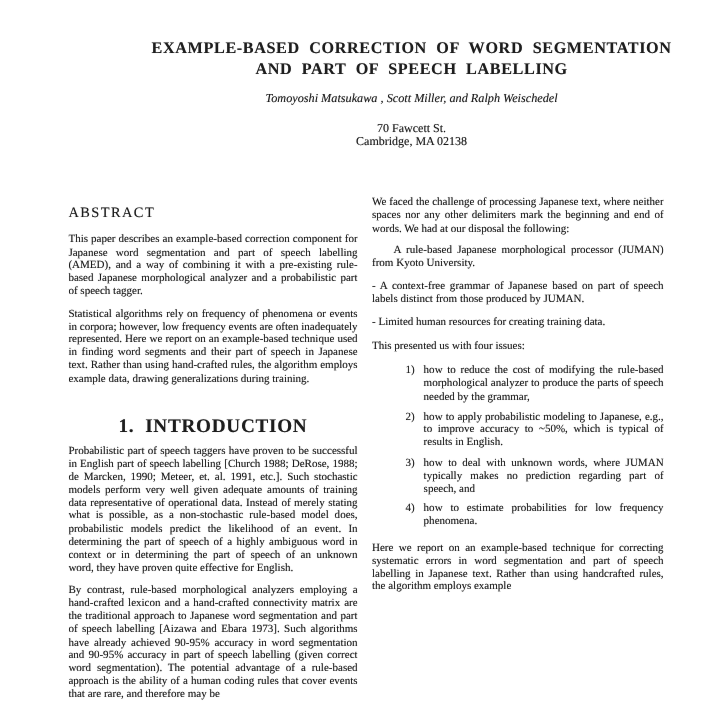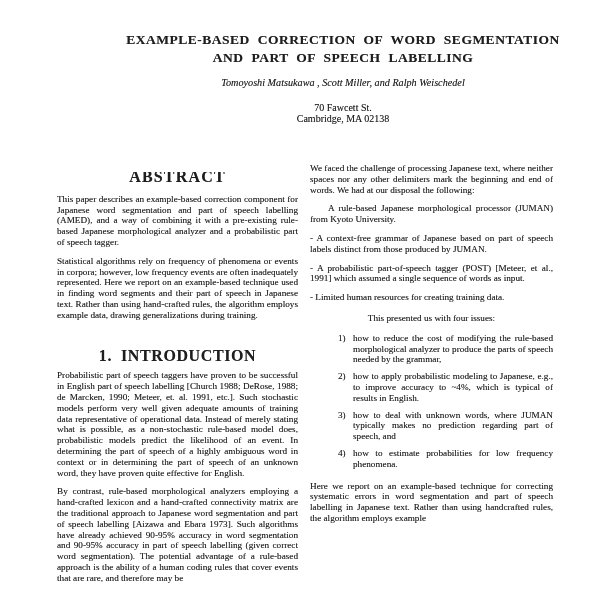--- a/index.html
+++ b/index.html
@@ -57,23 +57,22 @@
     overflow: hidden;
   }
   .col-right {
     left: 310px;
     top: 163px;
     width: 243px;
     height: 437px;
     overflow: hidden;
   }
   .section-heading {
-    text-align: center;
-    font-size: 16px;
-    font-weight: bold;
+    font-size: 12px;
+    font-weight: normal;
     letter-spacing: 1.2px;
     margin: 0 0 11px 0;
   }
   .intro-heading {
     text-align: center;
     font-size: 16px;
     font-weight: bold;
     letter-spacing: 0.6px;
     margin: 30px 0 9px 0;
   }
@@ -87,21 +86,21 @@
     margin-bottom: 0;
   }
   .indent-first {
     text-indent: 18px;
   }
   .resource-item {
     margin: 0 0 8px 0;
   }
   .issues-intro {
     margin: 10px 0 9px 0;
-    text-align: center;
+    text-align: left;
   }
   .issue {
     position: relative;
     padding-left: 43px;
     margin: 0 0 6px 0;
     text-align: justify;
   }
   .issue-num {
     position: absolute;
     left: 28px;
@@ -134,31 +133,30 @@
       <span class="num">1.</span><span>INTRODUCTION</span>
     </div>
     <p class="para">Probabilistic part of speech taggers have proven to be successful in English part of speech labelling [Church 1988; DeRose, 1988; de Marcken, 1990; Meteer, et. al. 1991, etc.].  Such stochastic models perform very well given adequate amounts of training data representative of operational data.  Instead of merely stating what is possible, as a non-stochastic rule-based model does, probabilistic models predict the likelihood of an event. In determining the part of speech of a highly ambiguous word in context or in determining the part of speech of an unknown word, they have proven quite effective for English.</p>
     <p class="para">By contrast, rule-based morphological analyzers employing a hand-crafted lexicon and a hand-crafted connectivity matrix are the traditional approach to Japanese word segmentation and part of speech labelling [Aizawa and Ebara 1973].  Such algorithms have already achieved 90-95% accuracy in word segmentation and 90-95% accuracy in part of speech labelling (given correct word segmentation).  The potential advantage of a rule-based approach is the ability of a human coding rules that cover events that are rare, and therefore may be</p>
   </div>
 
   <div class="col col-right">
     <p class="para">We faced the challenge of processing Japanese text, where neither spaces nor any other delimiters mark the beginning and end of words.  We had at our disposal the following:</p>
     <p class="resource-item indent-first">A rule-based Japanese morphological processor (JUMAN) from Kyoto University.</p>
     <p class="resource-item">- A context-free grammar of Japanese based on part of speech labels distinct from those produced by JUMAN.</p>
-    <p class="resource-item">- A probabilistic part-of-speech tagger (POST) [Meteer, et al., 1991] which assumed a single sequence of words as input.</p>
     <p class="resource-item">- Limited human resources for creating training data.</p>
     <p class="issues-intro">This presented us with four issues:</p>
 
     <div class="issue">
       <span class="issue-num">1)</span>
       <span>how to reduce the cost of modifying the rule-based morphological analyzer to produce the parts of speech needed by the grammar,</span>
     </div>
     <div class="issue">
       <span class="issue-num">2)</span>
-      <span>how to apply probabilistic modeling to Japanese, e.g., to improve accuracy to ~4%, which is typical of results in English.</span>
+      <span>how to apply probabilistic modeling to Japanese, e.g., to improve accuracy to ~50%, which is typical of results in English.</span>
     </div>
     <div class="issue">
       <span class="issue-num">3)</span>
       <span>how to deal with unknown words, where JUMAN typically makes no prediction regarding part of speech, and</span>
     </div>
     <div class="issue">
       <span class="issue-num">4)</span>
       <span>how to estimate probabilities for low frequency phenomena.</span>
     </div>
 

